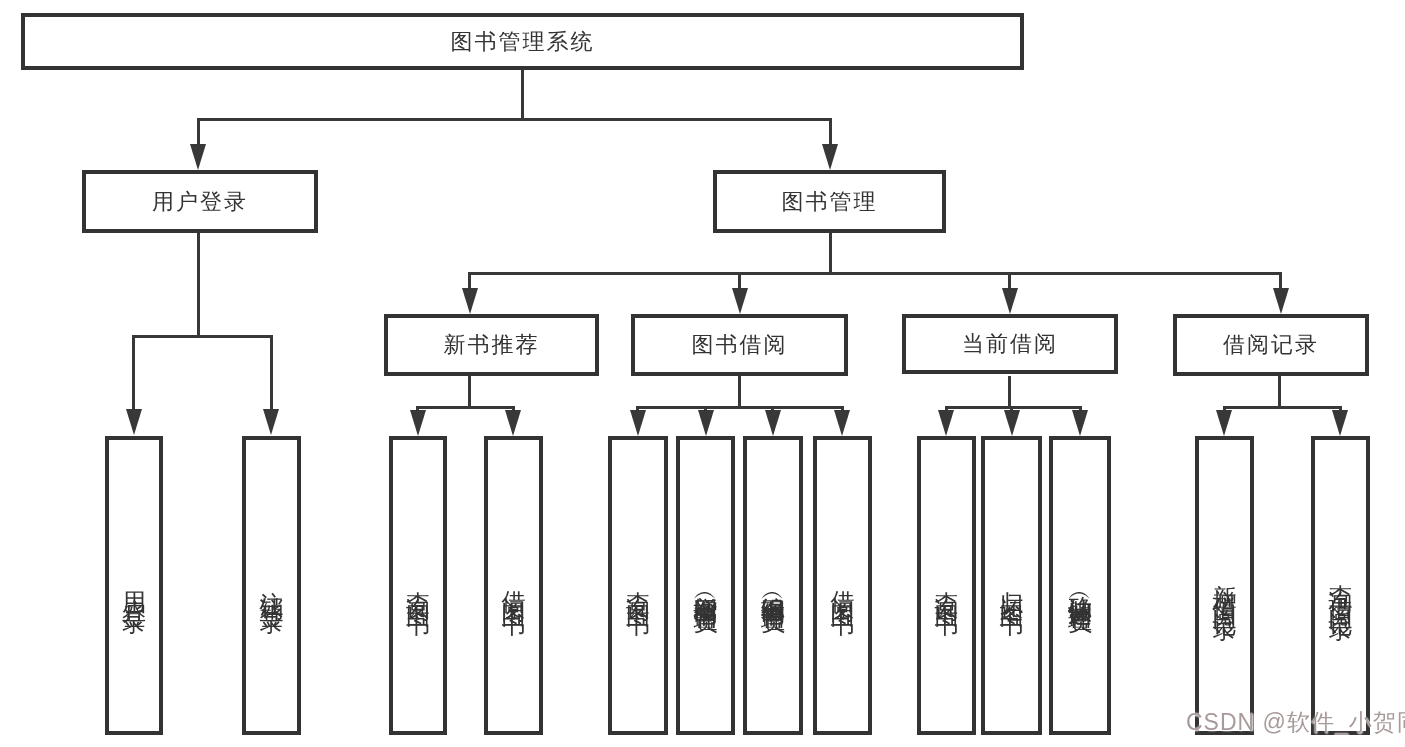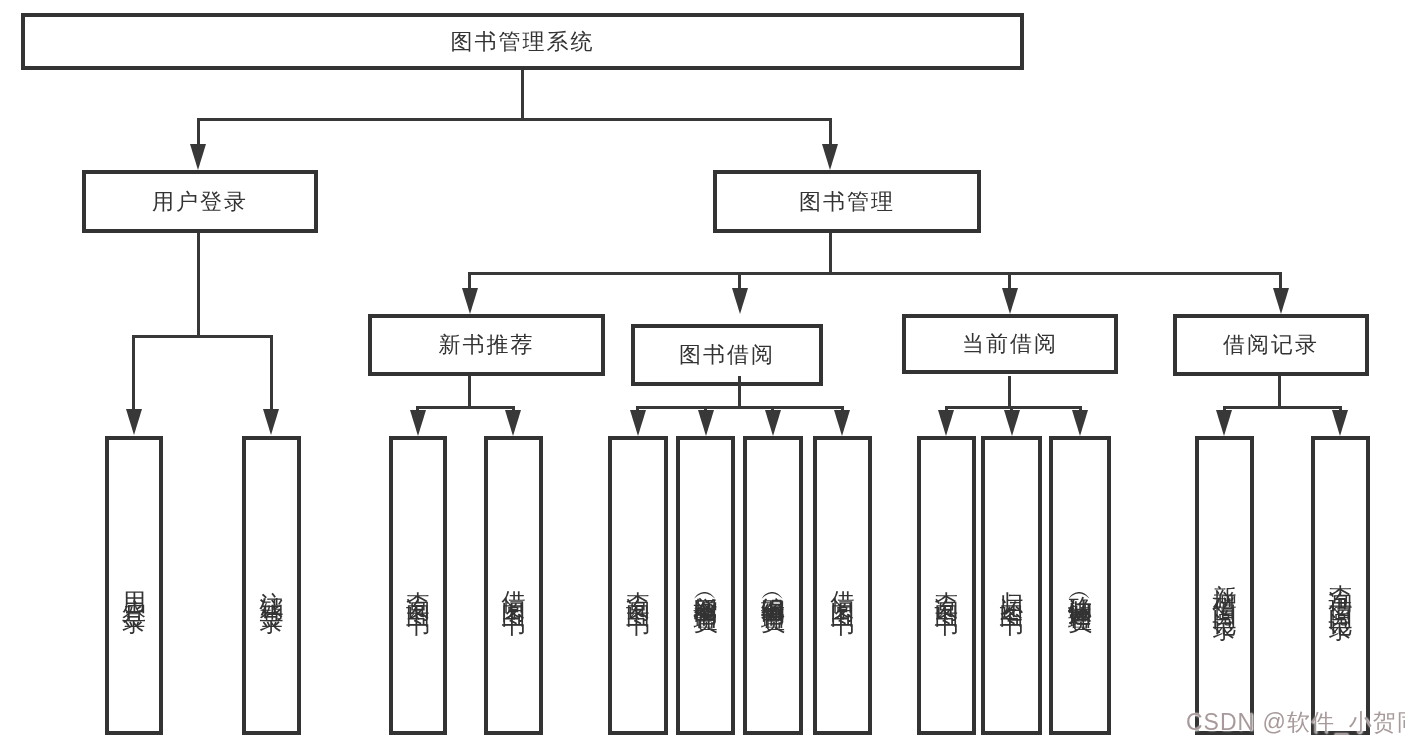--- a/index.html
+++ b/index.html
@@ -40,24 +40,24 @@
   }
 </style>
 </head>
 <body>
 
 <div class="canvas">
 
   <div class="box hbox" style="left:21px;top:13px;width:1003px;height:57px">图书管理系统</div>
 
   <div class="box hbox" style="left:82px;top:170px;width:236px;height:63px">用户登录</div>
-  <div class="box hbox" style="left:713px;top:170px;width:268px;height:63px">图书管理</div>
+  <div class="box hbox" style="left:713px;top:170px;width:233px;height:63px">图书管理</div>
 
-  <div class="box hbox" style="left:368px;top:314px;width:237px;height:62px">新书推荐</div>
-  <div class="box hbox" style="left:631px;top:324px;width:192px;height:62px">图书借阅</div>
+  <div class="box hbox" style="left:384px;top:314px;width:215px;height:62px">新书推荐</div>
+  <div class="box hbox" style="left:631px;top:314px;width:217px;height:62px">图书借阅</div>
   <div class="box hbox" style="left:902px;top:314px;width:216px;height:60px">当前借阅</div>
   <div class="box hbox" style="left:1173px;top:314px;width:196px;height:62px">借阅记录</div>
 
   <div class="box vbox" style="left:105px;top:436px;width:58px;height:299px">用户登录</div>
   <div class="box vbox" style="left:242px;top:436px;width:59px;height:299px">注销登录</div>
 
   <div class="box vbox" style="left:389px;top:436px;width:58px;height:299px">查询图书</div>
   <div class="box vbox" style="left:484px;top:436px;width:59px;height:299px">借阅图书</div>
 
   <div class="box vbox" style="left:608px;top:436px;width:60px;height:299px">查询图书</div>

